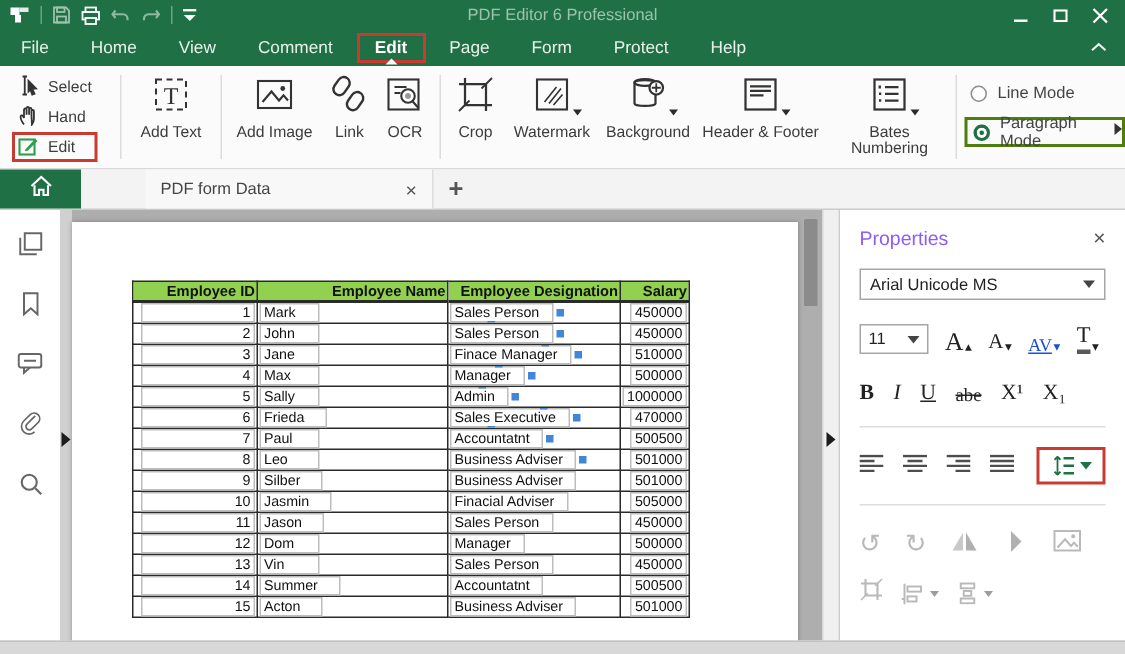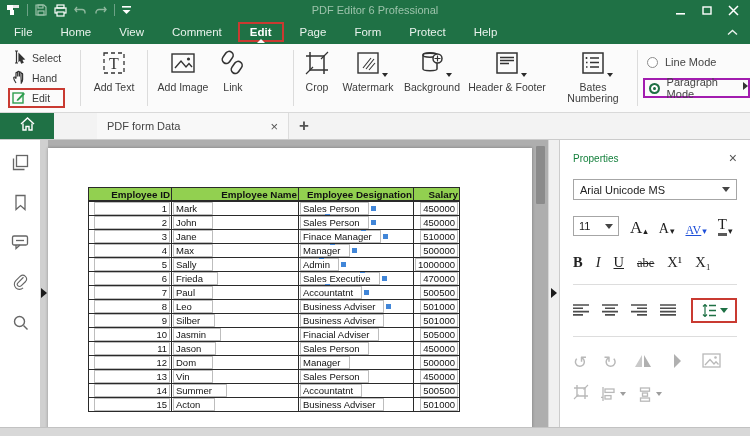--- a/index.html
+++ b/index.html
@@ -28,21 +28,21 @@
   .small-tools { position:absolute; left:8px; top:4px; }
   .stool { display:flex; align-items:center; gap:6px; height:20px; padding:0 4px; }
   .stool.redbox { border:2px solid #c93a31; padding:0 6px 0 2px; }
   .rsep { position:absolute; top:6px; width:1px; height:56px; background:#dcdcdc; }
   .rbtn { position:absolute; top:5px; text-align:center; }
   .rbtn .ric { position:relative; display:inline-block; height:30px; }
   .rbtn .rlabel { margin-top:3px; line-height:11px; }
   .dd { position:absolute; width:0; height:0; border-left:3.5px solid transparent; border-right:3.5px solid transparent; border-top:4.5px solid #2b2b2b; }
   .modes { position:absolute; left:643px; top:8px; font-size:11px; color:#444; }
   .mode-row { display:flex; align-items:center; gap:7px; height:20px; padding:0 4px; }
-  .mode-row.redbox { border:2px solid #a21caf; margin-top:6px; }
+  .mode-row.redbox { border:2px solid #4d7c0f; margin-top:6px; }
   .radio { width:11px; height:11px; border:1px solid #8c8c8c; border-radius:50%; background:#fff; }
   .radio.on { border:2px solid #1f7145; background:#1f7145; box-shadow:inset 0 0 0 2px #fff; }
   .ribbon-more { position:absolute; right:2px; top:38px; width:0; height:0; border-top:4px solid transparent; border-bottom:4px solid transparent; border-left:5px solid #333; }
 
   
   .tabbar { position:absolute; left:0; top:113px; width:750px; height:27px; background:#f3f3f3; border-bottom:1px solid #cbcbcb; display:flex; align-items:stretch; }
   .home-tab { width:54px; background:#1f7145; display:flex; align-items:center; justify-content:center; }
   .doc-tab { width:192px; background:#f8f8f8; border-right:1px solid #ddd; display:flex; align-items:center; font-size:11px; color:#444; padding:0 10px;margin-left:43px; }
   .doc-tab .tab-close { margin-left:auto; color:#555; font-size:13px; }
   .new-tab { width:30px; display:flex; align-items:center; justify-content:center; color:#555; font-size:17px; font-weight:bold; }
@@ -73,21 +73,21 @@
   .idbox { width:76px; text-align:right; }
   .namebox { min-width:40px; padding-right:14px; }
   .desigbox { position:relative; padding-right:8px;text-align:right; }
   .salbox { min-width:37px; text-align:right; }
   .h { position:absolute; width:5px; height:5px; background:#4186d8; } .h.hr { right:-8px; top:3px; }
   .h.ht { right:14px; top:-5px; } .h.hb { left:24px; bottom:-5px; }
 
   
   .props { position:absolute; left:559px; top:0; bottom:0; width:191px; background:#fff; border-left:1px solid #ccc; padding:10px 13px; color:#333; }
   .props-head { display:flex; align-items:center; }
-  .props-title { font-size:10px; color:#15803d; }
+  .props-title { font-size:13px; color:#8b5cf6; }
   .props-close { margin-left:auto; font-size:14px; color:#555; }
   .font-select { margin-top:13px; height:21px; border:1px solid #a6a6a6; display:flex; align-items:center; font-size:11px; padding:0 6px; color:#222; }
   .caret-down { margin-left:auto; width:0; height:0; border-left:4px solid transparent; border-right:4px solid transparent; border-top:5px solid #444; }
   .size-row { margin-top:16px; display:flex; align-items:flex-end; gap:11px; }
   .size-combo { width:46px; height:20px; border:1px solid #a6a6a6; display:flex; align-items:center; font-size:11px; padding:0 5px; color:#222; }
   .fbtn { font-family:"Liberation Serif", serif; color:#222; display:flex; align-items:flex-end; line-height:1; }
   .fbtn .big { font-size:17px; } .fbtn .tiny { font-size:9px; margin-left:1px; }
   .fbtn.disabled { color:#1d4ed8; }
   .tcolor { border-bottom:3px solid #5a5a5a; padding-bottom:1px; }
   .fmt-row { margin-top:18px; display:flex; align-items:flex-end; gap:13px; font-family:"Liberation Serif", serif; font-size:14.5px; color:#222; }
@@ -230,20 +230,30 @@
     </div>
 
     <div class="rbtn" style="left:215px;width:36px">
       <span class="ric"><svg width="26" height="28" viewBox="0 0 26 28" fill="none" stroke="#333" stroke-width="1.6">
             <rect x="4" y="2" width="8" height="13" rx="4" transform="rotate(35 8 8)"></rect>
             <rect x="13" y="12" width="8" height="13" rx="4" transform="rotate(35 17 18)"></rect>
           </svg></span>
       <div class="rlabel">Link</div>
     </div>
 
+    <div class="rbtn" style="left:249px;width:42px">
+      <span class="ric"><svg width="28" height="28" viewBox="0 0 28 28" fill="none" stroke="#333" stroke-width="1.4">
+            <rect x="3" y="4" width="20" height="20"></rect>
+            <path d="M7 9 h8 M7 13 h4"></path>
+            <circle cx="16" cy="15" r="4.5" fill="#fff"></circle>
+            <path d="M19 18.5 L23 23"></path>
+            <circle cx="16" cy="15" r="2" fill="#9a9a9a" stroke="none"></circle>
+          </svg></span>
+      <div class="rlabel">OCR</div>
+    </div>
 
     <div class="rsep" style="left:293px"></div>
 
     <div class="rbtn" style="left:296px;width:42px">
       <span class="ric"><svg width="28" height="28" viewBox="0 0 28 28" fill="none" stroke="#333" stroke-width="1.5">
             <path d="M7 3 V21 H25 M3 7 H21 V25"></path>
             <path d="M3 25 L10 18 M18 10 L25 3" stroke-width="1.2"></path>
           </svg></span>
       <div class="rlabel">Crop</div>
     </div>

